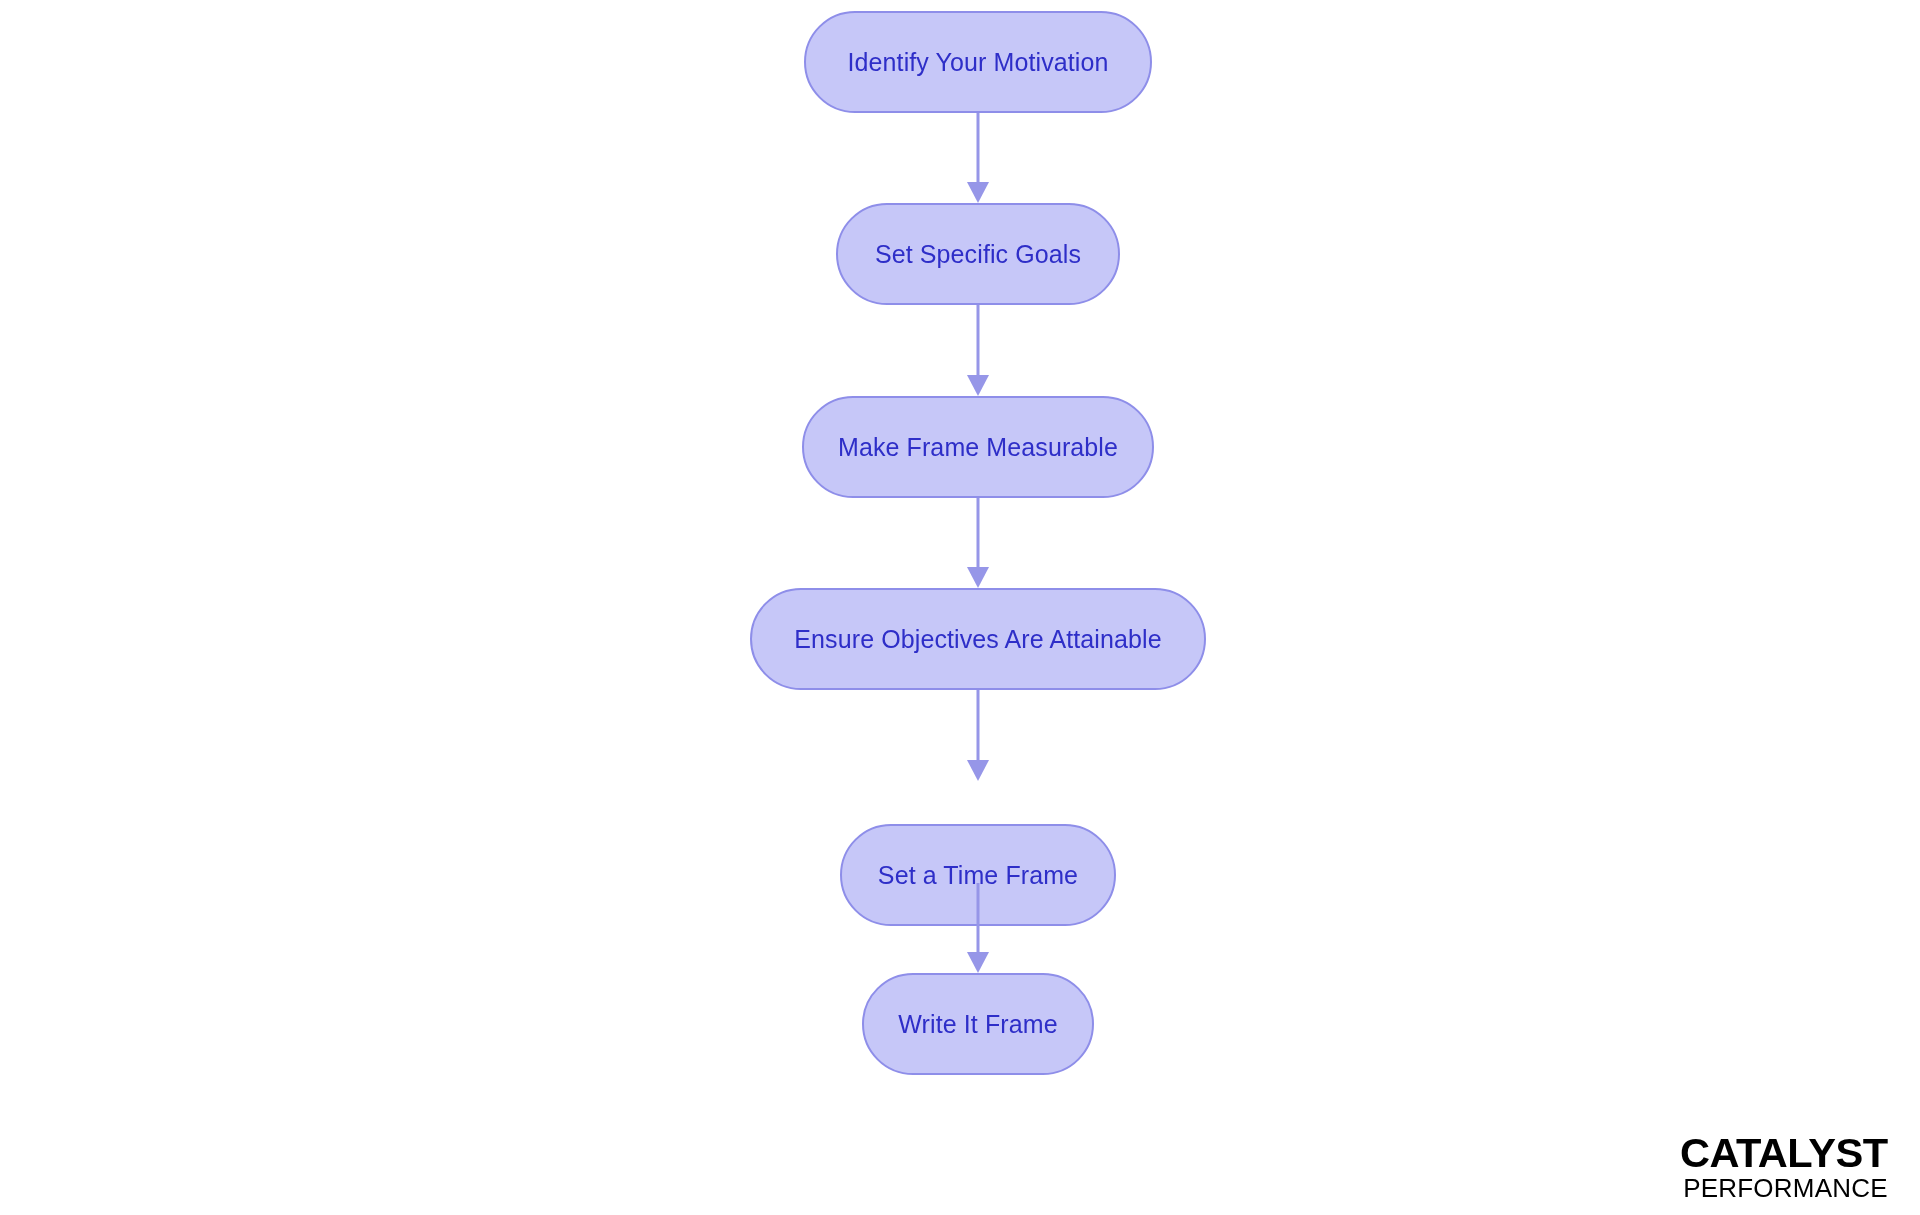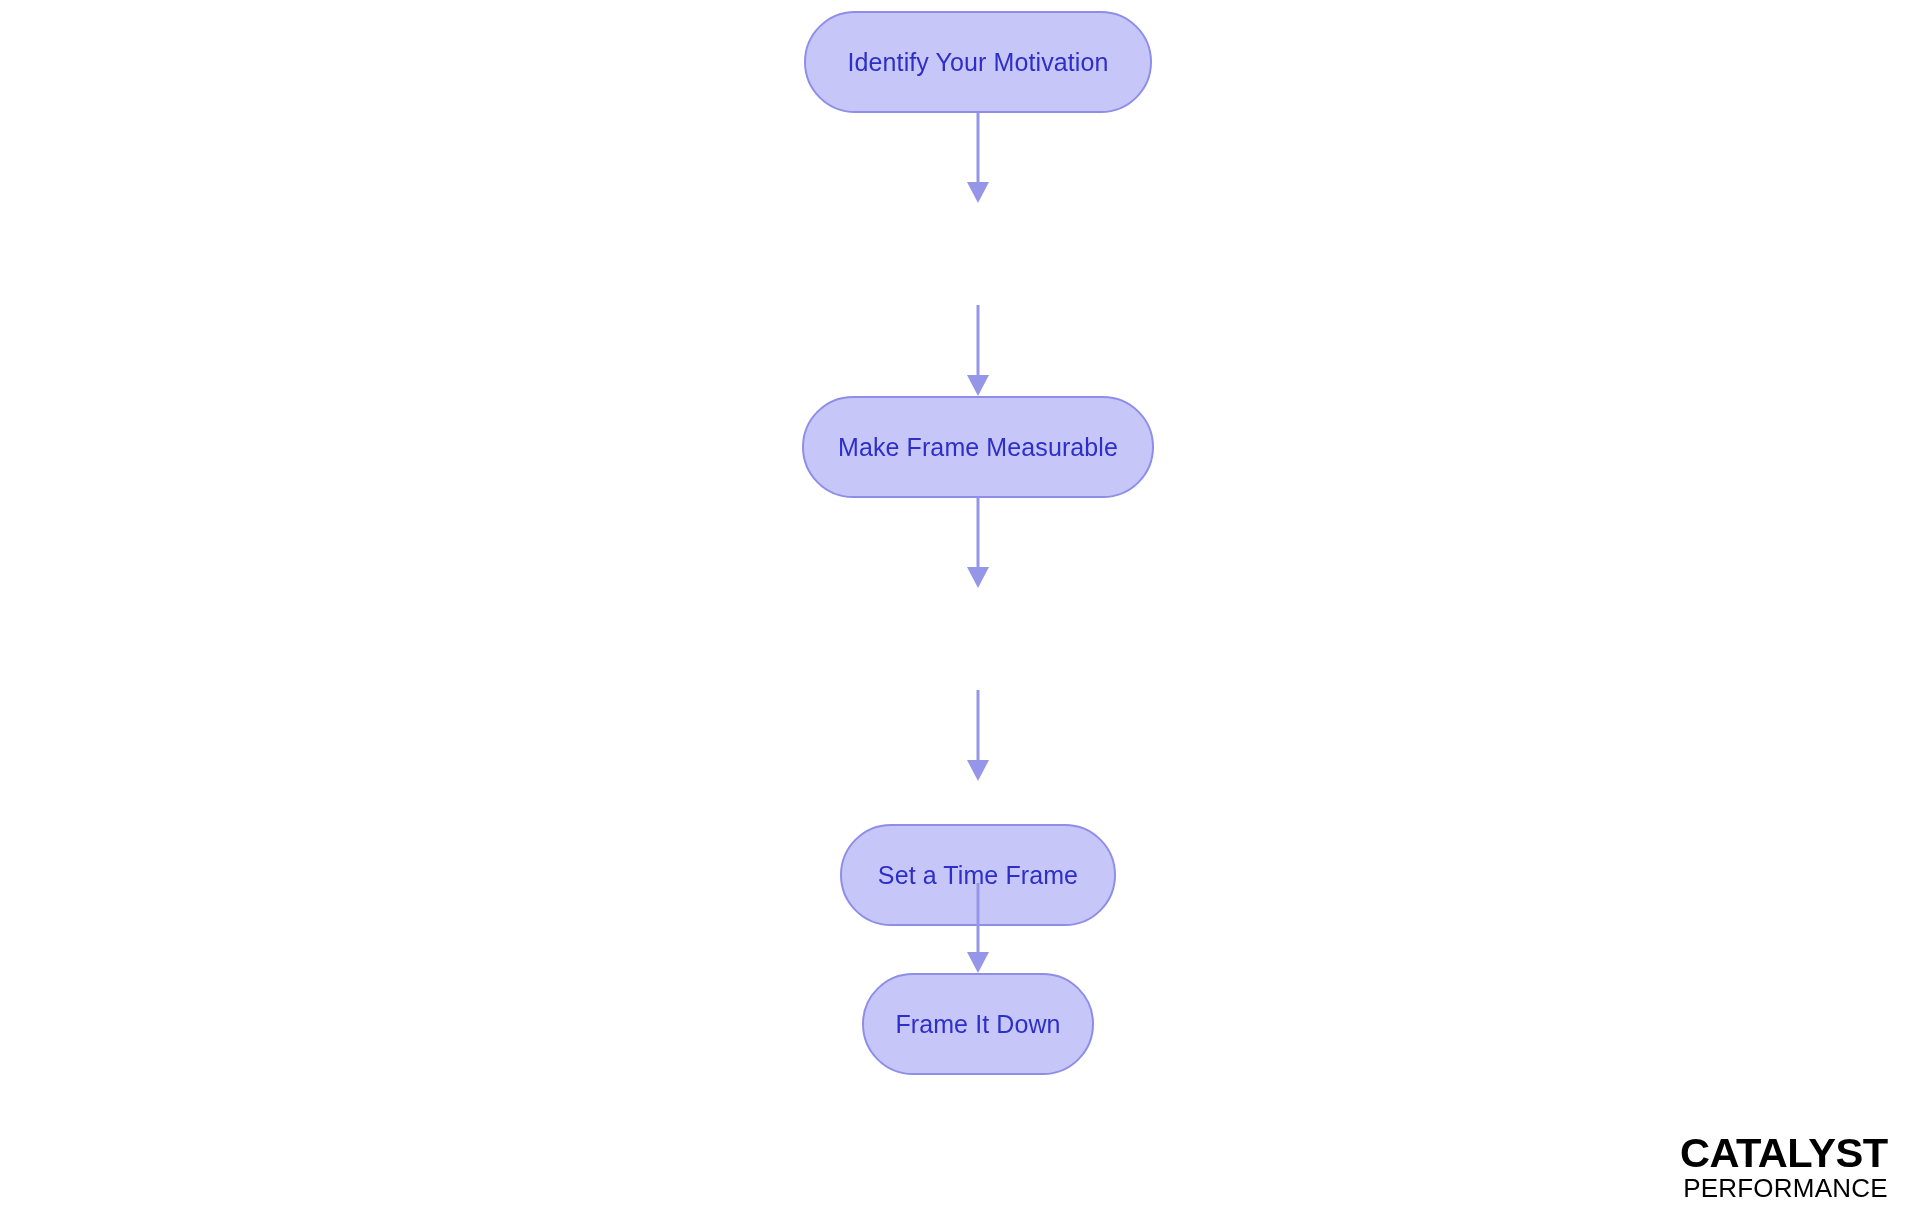--- a/index.html
+++ b/index.html
@@ -130,52 +130,58 @@
 
   <div class="flow-node node-1">
     <span class="node-label">Identify Your Motivation</span>
   </div>
 
   <div class="connector conn-1">
     <span class="conn-line"></span>
     <span class="conn-head"></span>
   </div>
 
+  <div class="flow-node node-2">
+    <span class="node-label">Set Specific Goals</span>
+  </div>
 
   <div class="connector conn-2">
     <span class="conn-line"></span>
     <span class="conn-head"></span>
   </div>
 
   <div class="flow-node node-3">
     <span class="node-label">Make Frame Measurable</span>
   </div>
 
   <div class="connector conn-3">
     <span class="conn-line"></span>
     <span class="conn-head"></span>
   </div>
 
+  <div class="flow-node node-4">
+    <span class="node-label">Ensure Objectives Are Attainable</span>
+  </div>
 
   <div class="connector conn-4">
     <span class="conn-line"></span>
     <span class="conn-head"></span>
   </div>
 
   <div class="flow-node node-5">
     <span class="node-label">Set a Time Frame</span>
   </div>
 
   <div class="connector conn-5">
     <span class="conn-line"></span>
     <span class="conn-head"></span>
   </div>
 
   <div class="flow-node node-6">
-    <span class="node-label">Frame It Down</span>
+    <span class="node-label">Write It Frame</span>
   </div>
 
   <div id="brand-logo">
     <span class="brand-primary">CATALYST</span>
     <span class="brand-secondary">PERFORMANCE</span>
   </div>
 
 </div>
 
 </body></html>

